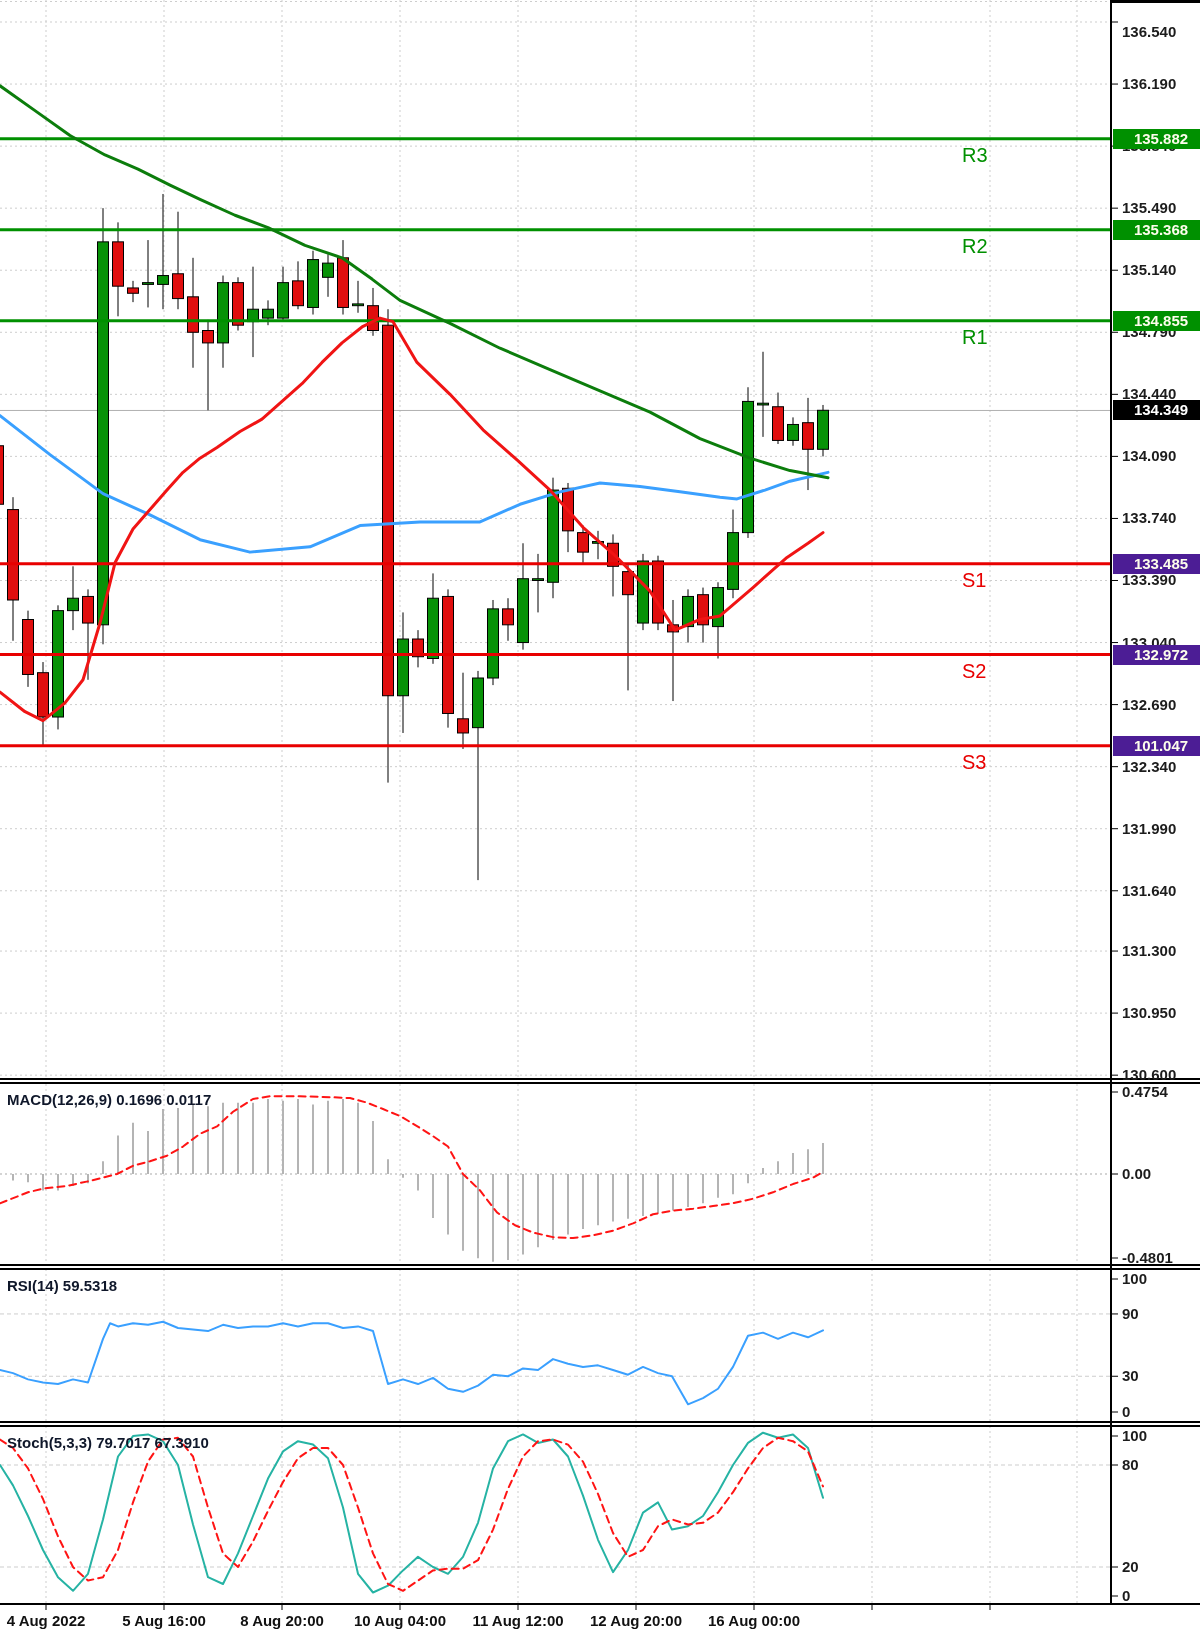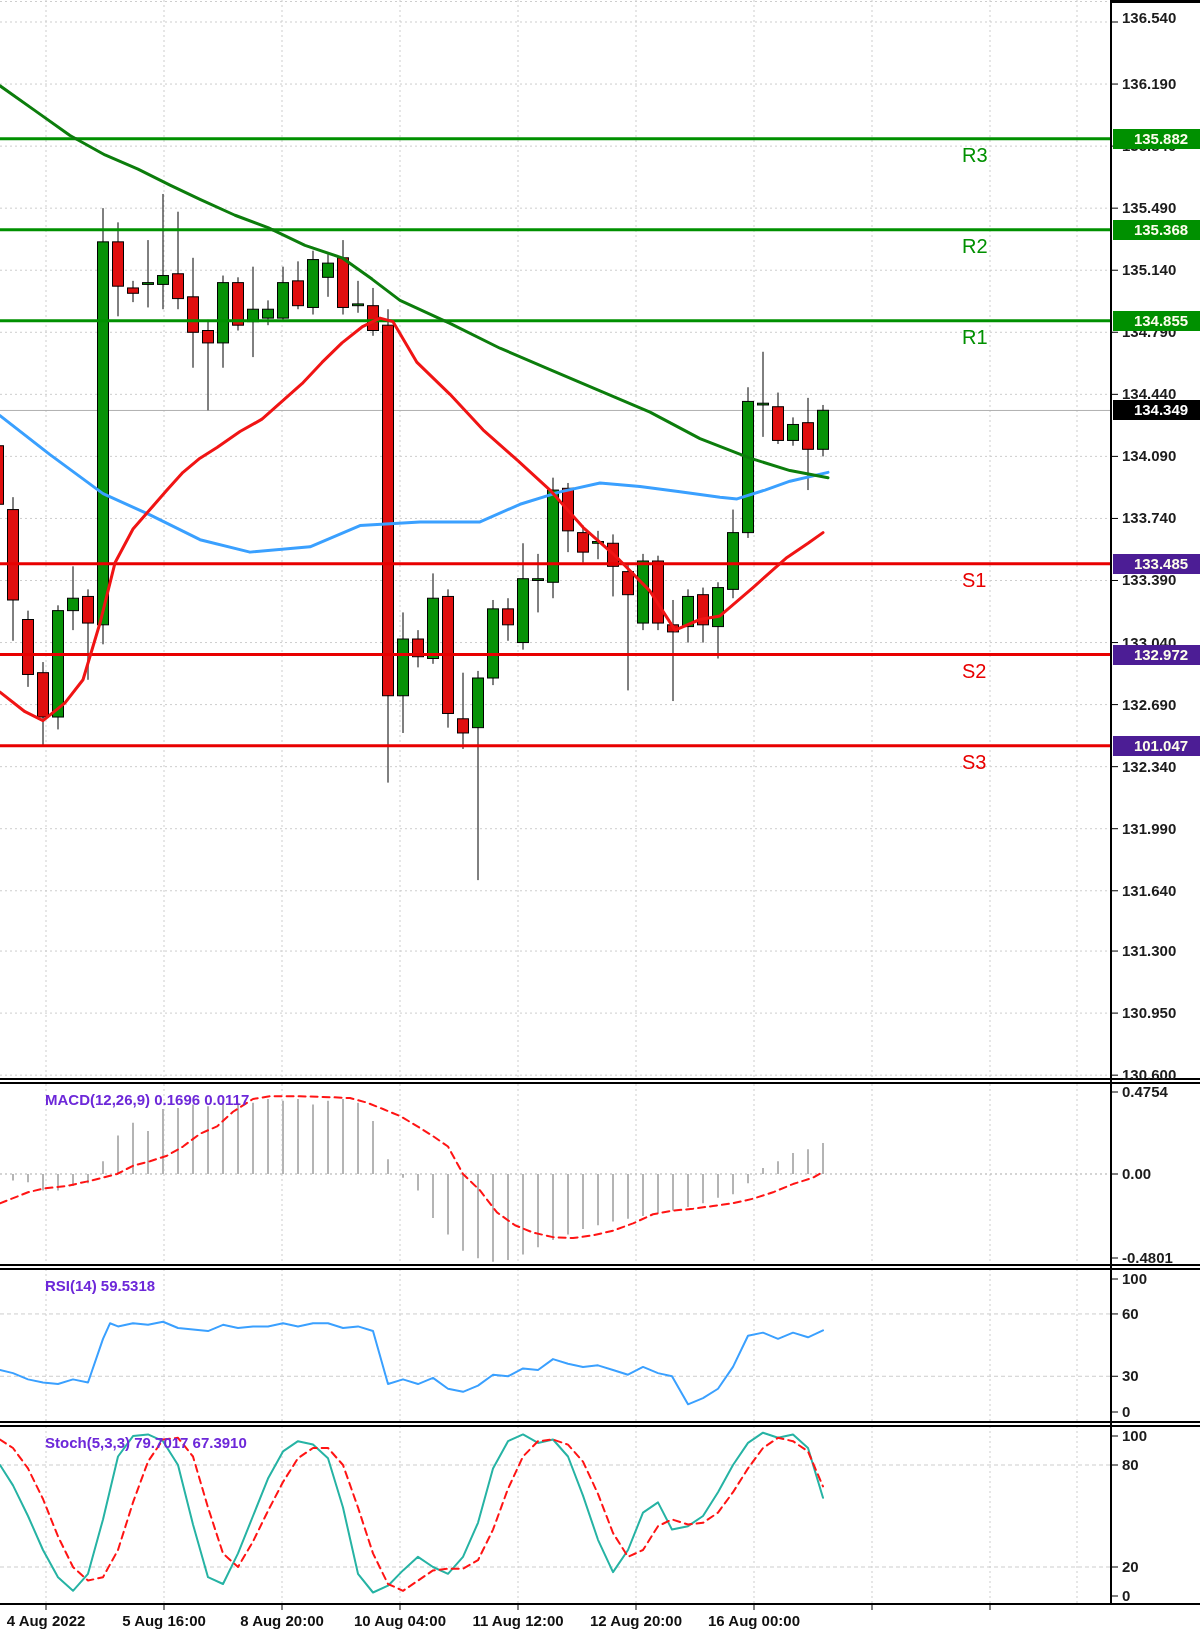--- a/index.html
+++ b/index.html
@@ -10,22 +10,22 @@
               white-space:nowrap;line-height:18px;}
   .price-box{position:absolute;left:1113px;width:96px;height:20px;text-align:center;
              font-size:15px;font-weight:bold;color:#fdfdec;line-height:20px;}
   .price-box.green{background:#009000;}
   .price-box.red{background:#4c1d95;}
   .price-box.black{background:#000000;color:#ffffff;}
   .level-name{position:absolute;right:118px;width:120px;text-align:left;font-size:20px;
               line-height:22px;white-space:nowrap;}
   .level-name.green{color:#009000;}
   .level-name.red{color:#e80000;}
-  .ind-title{position:absolute;left:7px;font-size:15px;font-weight:bold;color:#6d28d9;
-             white-space:nowrap;margin-left:38px;}
+  .ind-title{position:absolute;left:7px;font-size:15px;font-weight:bold;color:#0f172a;
+             white-space:nowrap;}
   .date-label{position:absolute;top:1612px;width:140px;text-align:center;font-size:15px;
               font-weight:bold;color:#111;white-space:nowrap;}
 </style>
 </head>
 <body>
 
 <div class="stage">
   <svg id="chart-svg" width="1200" height="1642">
       <line x1="46" y1="0" x2="46" y2="1078" stroke="#cdcdcd" stroke-width="1" stroke-dasharray="2 3"></line>
       <line x1="164" y1="0" x2="164" y2="1078" stroke="#cdcdcd" stroke-width="1" stroke-dasharray="2 3"></line>
@@ -320,21 +320,21 @@
       <line x1="754" y1="1604" x2="754" y2="1610" stroke="#000" stroke-width="1"></line>
       <line x1="872" y1="1604" x2="872" y2="1610" stroke="#000" stroke-width="1"></line>
       <line x1="990" y1="1604" x2="990" y2="1610" stroke="#000" stroke-width="1"></line>
     </svg>
 
   <div class="ind-title" style="top:1091px">MACD(12,26,9) 0.1696 0.0117</div>
   <div class="ind-title" style="top:1277px">RSI(14) 59.5318</div>
   <div class="ind-title" style="top:1434px">Stoch(5,3,3) 79.7017 67.3910</div>
 
   <div id="labels-layer">
-      <div class="axis-label" style="top: 9px;">136.540</div>
+      <div class="axis-label" style="top: 23px;">136.540</div>
       <div class="axis-label" style="top: 75.055px;">136.190</div>
       <div class="axis-label" style="top: 137.11px;">135.840</div>
       <div class="axis-label" style="top: 199.165px;">135.490</div>
       <div class="axis-label" style="top: 261.22px;">135.140</div>
       <div class="axis-label" style="top: 323.275px;">134.790</div>
       <div class="axis-label" style="top: 385.33px;">134.440</div>
       <div class="axis-label" style="top: 447.385px;">134.090</div>
       <div class="axis-label" style="top: 509.44px;">133.740</div>
       <div class="axis-label" style="top: 571.495px;">133.390</div>
       <div class="axis-label" style="top: 633.55px;">133.040</div>
@@ -342,21 +342,21 @@
       <div class="axis-label" style="top: 757.66px;">132.340</div>
       <div class="axis-label" style="top: 819.715px;">131.990</div>
       <div class="axis-label" style="top: 881.77px; text-align: right;">131.640</div>
       <div class="axis-label" style="top: 942.052px;">131.300</div>
       <div class="axis-label" style="top: 1004.11px;">130.950</div>
       <div class="axis-label" style="top: 1066.16px;">130.600</div>
       <div class="axis-label" style="top: 1083px;">0.4754</div>
       <div class="axis-label" style="top: 1165px;">0.00</div>
       <div class="axis-label" style="top: 1249px;">-0.4801</div>
       <div class="axis-label" style="top: 1270px;">100</div>
-      <div class="axis-label" style="top: 1304.94px;">60</div>
+      <div class="axis-label" style="top: 1304.94px;">90</div>
       <div class="axis-label" style="top: 1367.26px;">30</div>
       <div class="axis-label" style="top: 1403px;">0</div>
       <div class="axis-label" style="top: 1427px;">100</div>
       <div class="axis-label" style="top: 1456px;">80</div>
       <div class="axis-label" style="top: 1558px;">20</div>
       <div class="axis-label" style="top: 1587px;">0</div>
       <div class="price-box green" style="top: 128.663px;">135.882</div>
       <div class="level-name green" style="top: 143.663px;">R3</div>
       <div class="price-box green" style="top: 219.796px;">135.368</div>
       <div class="level-name green" style="top: 234.796px;">R2</div>

